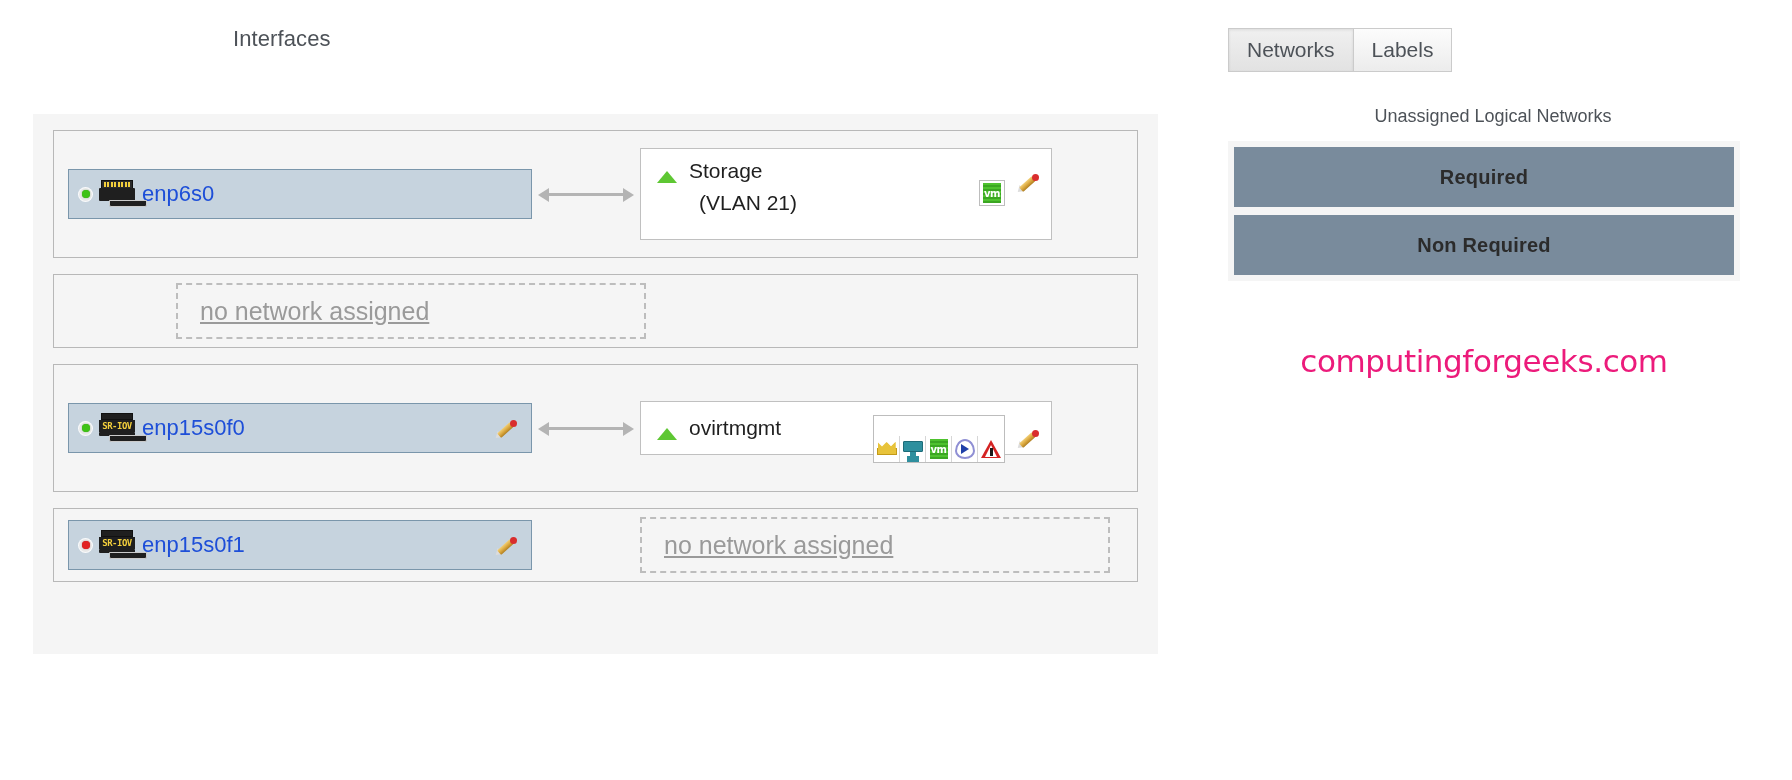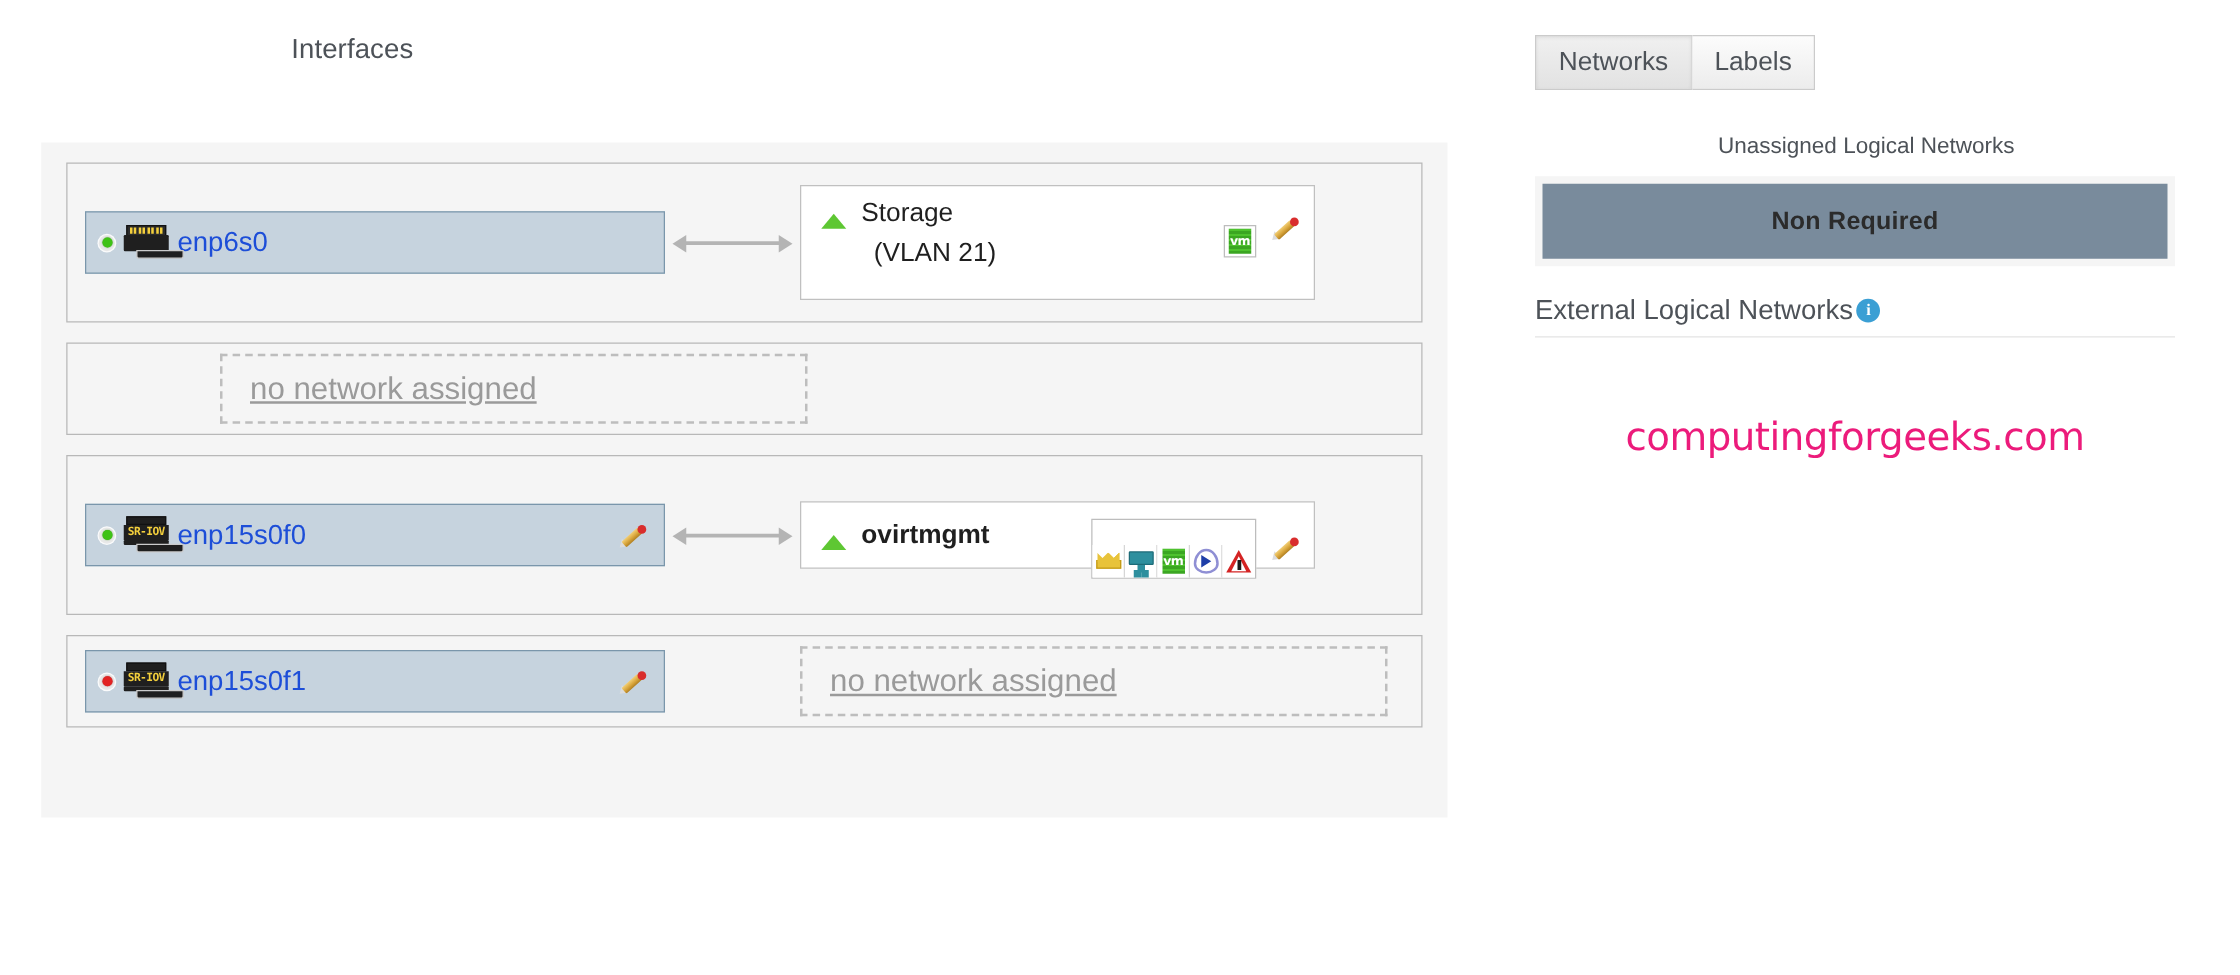--- a/index.html
+++ b/index.html
@@ -150,21 +150,21 @@
   .net-card.with-vlan{width:412px;height:92px;}
   .net-card.single{width:412px;height:54px;display:flex;align-items:center;}
   .net-top{display:flex;align-items:flex-end;}
   .tri-up{
     width:0;height:0;flex:none;
     border-left:10px solid transparent;border-right:10px solid transparent;
     border-bottom:12px solid #5ec733;
     margin-right:12px;
   }
   .net-name{font-size:21px;color:#1f1f1f;white-space:nowrap;}
-  .net-name.bold{font-weight:bold;}
+  .net-name.bold{font-weight:normal;}
   .net-vlan{
     font-size:21px;color:#1f1f1f;margin-left:42px;margin-top:8px;
     white-space:nowrap;
   }
   .net-badges{
     position:absolute;display:flex;align-items:center;
   }
   .net-card.with-vlan .net-badges{right:12px;top:11px;}
   .net-card.single .net-badges{right:12px;top:13px;}
   .badge-group{display:flex;border:1px solid #bdbdbd;background:#fff;}
@@ -464,22 +464,19 @@
 
 <div class="right-panel">
   <div class="tabbar">
     <div class="tab active">Networks</div>
     <div class="tab">Labels</div>
   </div>
 
   <div class="unassigned-title">Unassigned Logical Networks</div>
 
   <div class="unassigned-box">
+    <div class="req-bar">Required</div>
     <div class="req-bar">Non Required</div>
   </div>
 
-  <div class="ext-row">
-    <span>External Logical Networks</span>
-    <span class="info-icon">i</span>
-  </div>
 
   <div class="watermark">computingforgeeks.com</div>
 </div>
 
 </body></html>

